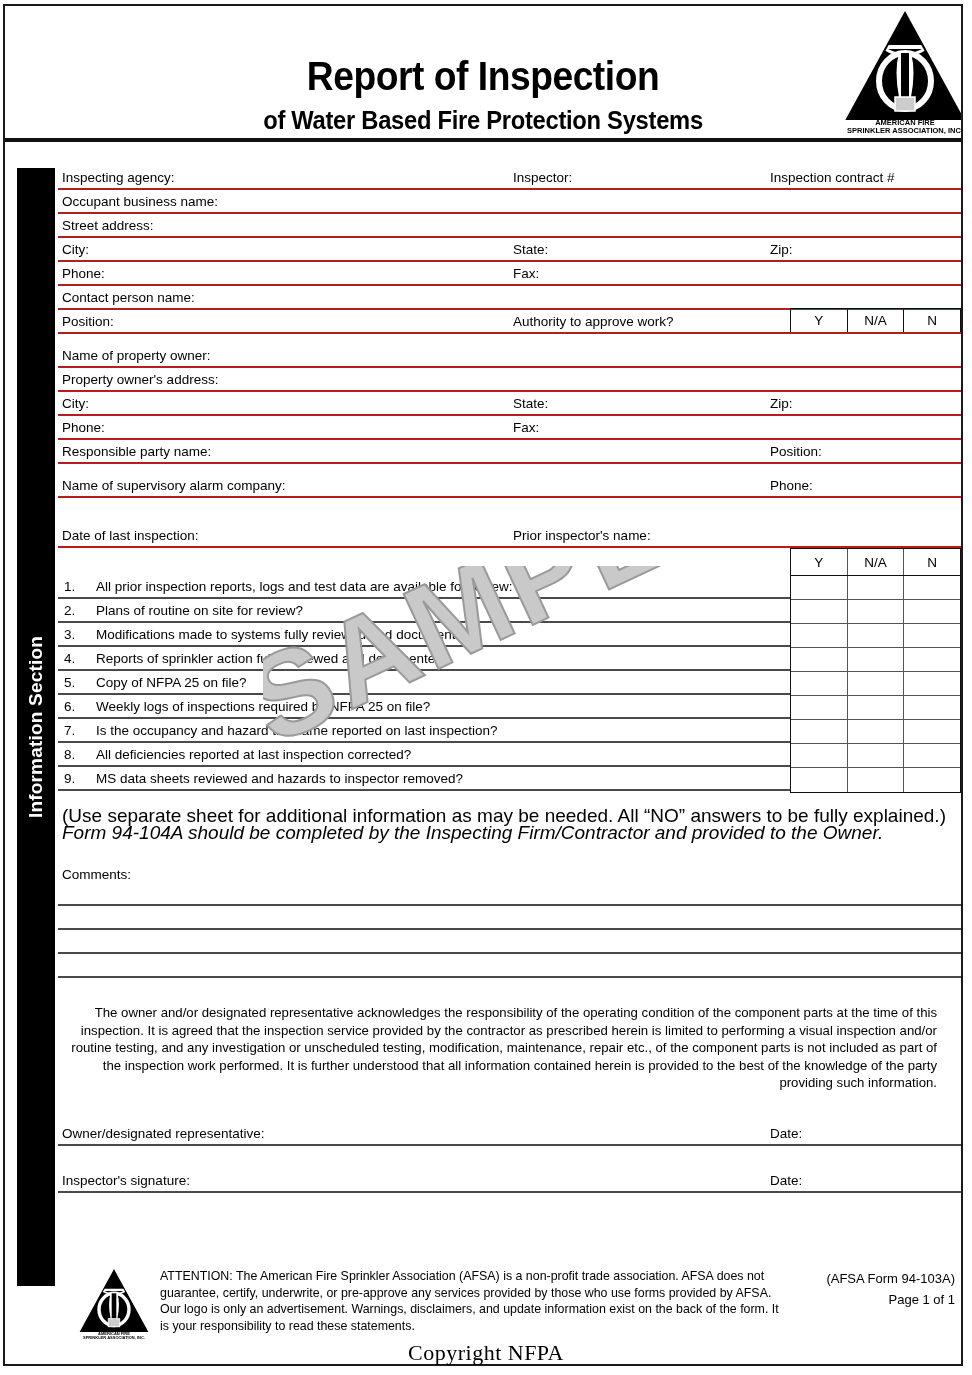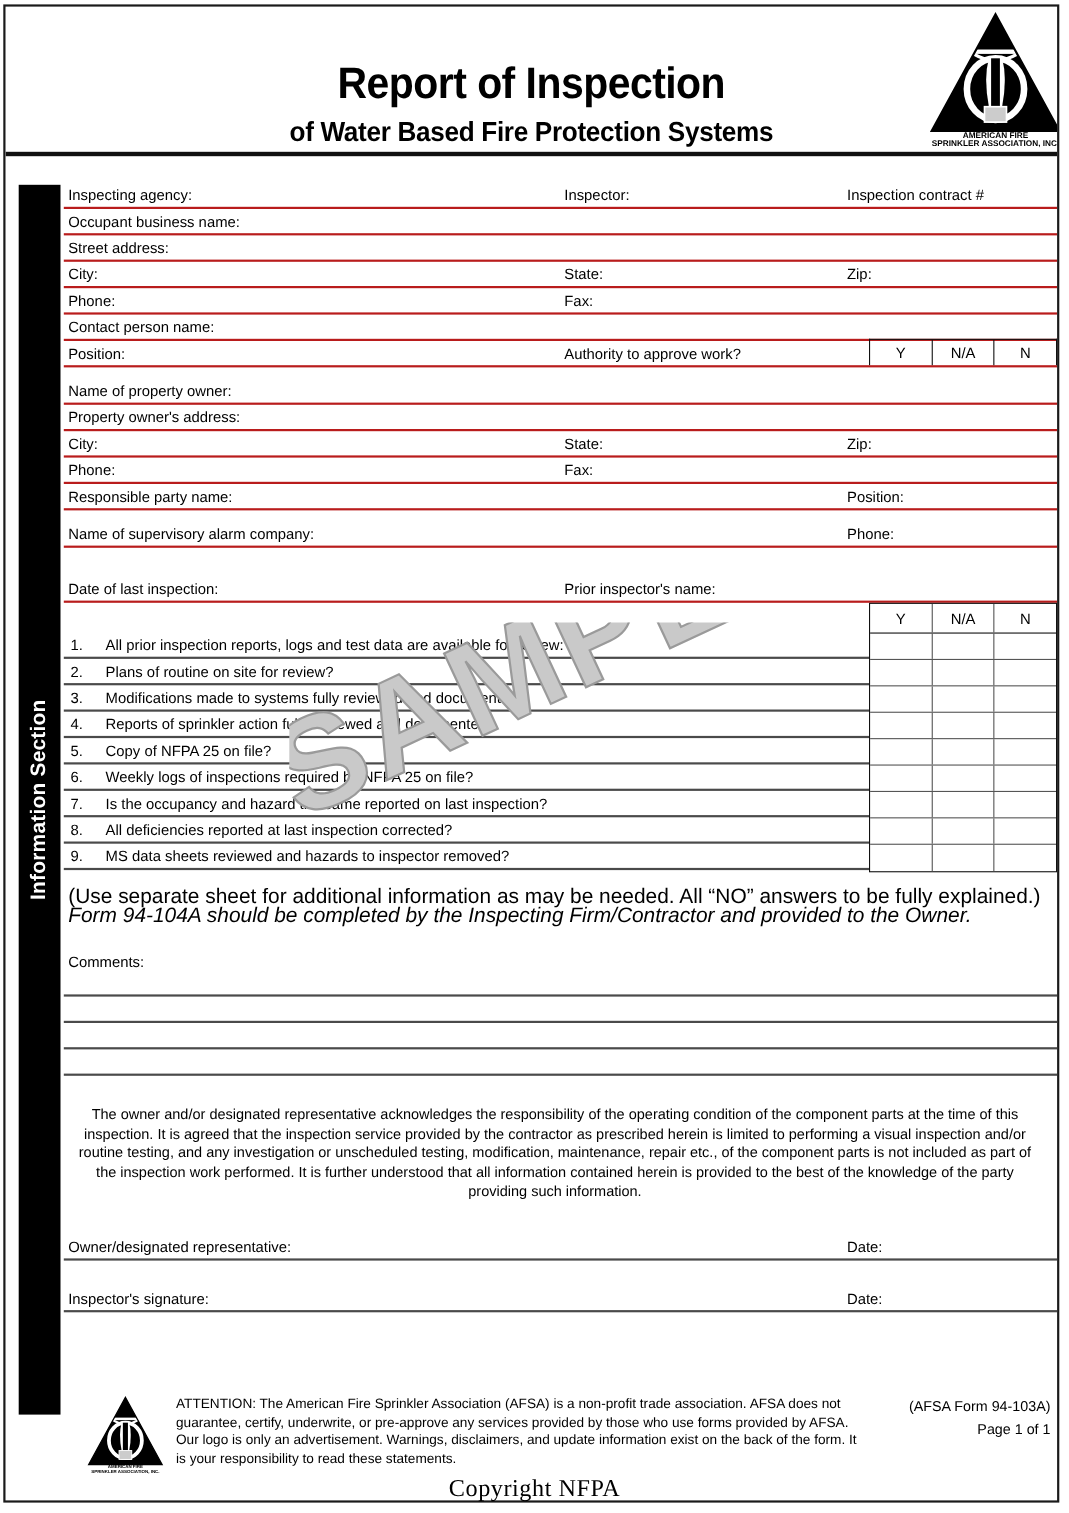--- a/index.html
+++ b/index.html
@@ -201,22 +201,22 @@
     border-bottom: 2px solid #4a4a4a;
     box-sizing: border-box;
   }
 
   
   #disclaimer-wrap { margin-top: 26px; }
   #disclaimer {
     font-size: 13.2px;
     line-height: 17.5px;
     padding-left: 4px;
-    padding-right: 14px;
-    text-align: center;
+    padding-right: 24px;
+    text-align: right;
   }
 
   
   #signatures { margin-top: 30px; }
   .sigrow {
     position: relative;
     height: 24px;
     border-bottom: 2px solid #4a4a4a;
     box-sizing: border-box;
   }

